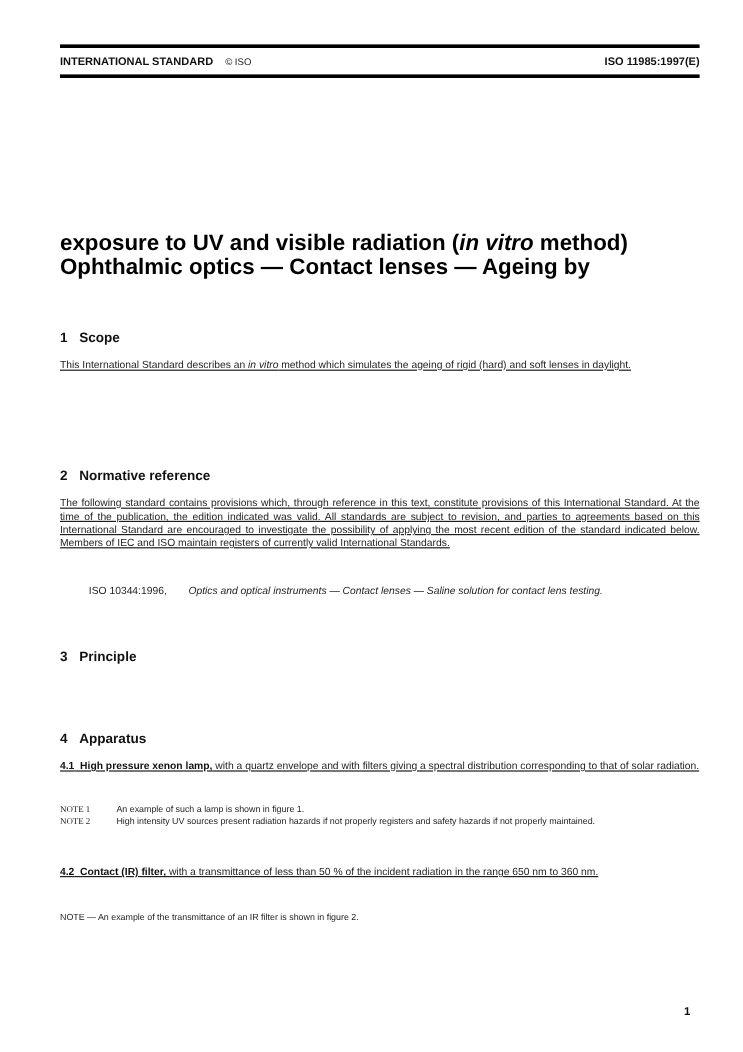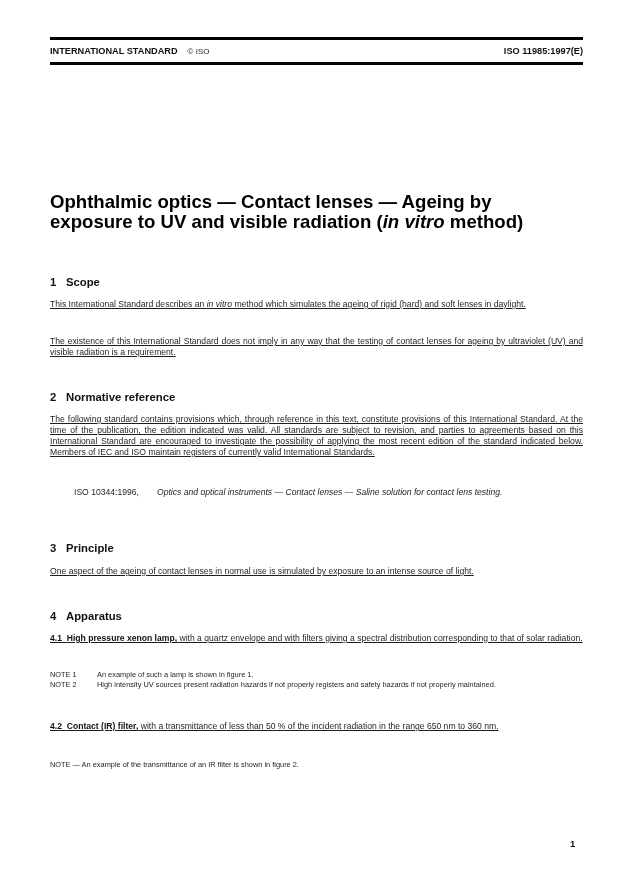--- a/index.html
+++ b/index.html
@@ -80,21 +80,21 @@
       color: #1e1e1e;
       margin: 0;
       text-decoration: underline;
     }
     .note {
       font-size: 7.4px;
       line-height: 10px;
       color: #1e1e1e;
       margin: 0;
     }
-    .note .lbl { display: inline-block; width: 47px; }
+    .note .lbl { display: inline-block; width: 47px; font-family: Liberation Serif, serif; }
     .ref {
       font-size: 8.6px;
       line-height: 11px;
       display: flex;
       color: #1e1e1e;
     }
     .ref .id { width: 83px; display: inline-block; padding-left: 24px; }
     .ref .rt { font-style: italic; }
     .b { font-weight: bold; color: #111; }
     .i { font-style: italic; }
@@ -116,35 +116,32 @@
   <div class="header">
     <div class="left">
       <span>INTERNATIONAL STANDARD</span>
       <span class="copy">© ISO</span>
     </div>
     <span>ISO 11985:1997(E)</span>
   </div>
   <div class="rule bottom"></div>
 
   <div class="title">
+    <div><span>exposure to UV and visible radiation (</span><span class="i">in vitro</span><span> method)</span></div>
     <div>Ophthalmic optics — Contact lenses — Ageing by</div>
-    <div><span>exposure to UV and visible radiation (</span><span class="i">in vitro</span><span> method)</span></div>
   </div>
 
   <div class="block" style="top:275px;">
     <div class="h1">
       <span class="num">1</span>
       <span>Scope</span>
     </div>
   </div>
   <div class="block" style="top:299px;">
     <p class="p"><span>This International Standard describes an </span><span class="i">in vitro</span><span> method which simulates the ageing of rigid (hard) and soft lenses in daylight.</span></p>
-  </div>
-  <div class="block" style="top:336px;">
-    <p class="p">The existence of this International Standard does not imply in any way that the testing of contact lenses for ageing by ultraviolet (UV) and visible radiation is a requirement.</p>
   </div>
 
   <div class="block" style="top:390px;">
     <div class="h1">
       <span class="num">2</span>
       <span>Normative reference</span>
     </div>
   </div>
   <div class="block" style="top:414px;">
     <p class="p">The following standard contains provisions which, through reference in this text, constitute provisions of this International Standard. At the time of the publication, the edition indicated was valid. All standards are subject to revision, and parties to agreements based on this International Standard are encouraged to investigate the possibility of applying the most recent edition of the standard indicated below. Members of IEC and ISO maintain registers of currently valid International Standards.</p>
@@ -154,23 +151,20 @@
       <span class="id">ISO 10344:1996,</span>
       <span class="rt">Optics and optical instruments — Contact lenses — Saline solution for contact lens testing.</span>
     </div>
   </div>
 
   <div class="block" style="top:541px;">
     <div class="h1">
       <span class="num">3</span>
       <span>Principle</span>
     </div>
-  </div>
-  <div class="block" style="top:566px;">
-    <p class="p">One aspect of the ageing of contact lenses in normal use is simulated by exposure to an intense source of light.</p>
   </div>
 
   <div class="block" style="top:609px;">
     <div class="h1">
       <span class="num">4</span>
       <span>Apparatus</span>
     </div>
   </div>
   <div class="block" style="top:633px;">
     <p class="p"><span class="b">4.1</span>&nbsp;&nbsp;<span class="b">High pressure xenon lamp,</span><span> with a quartz envelope and with filters giving a spectral distribution corresponding to that of solar radiation.</span></p>

